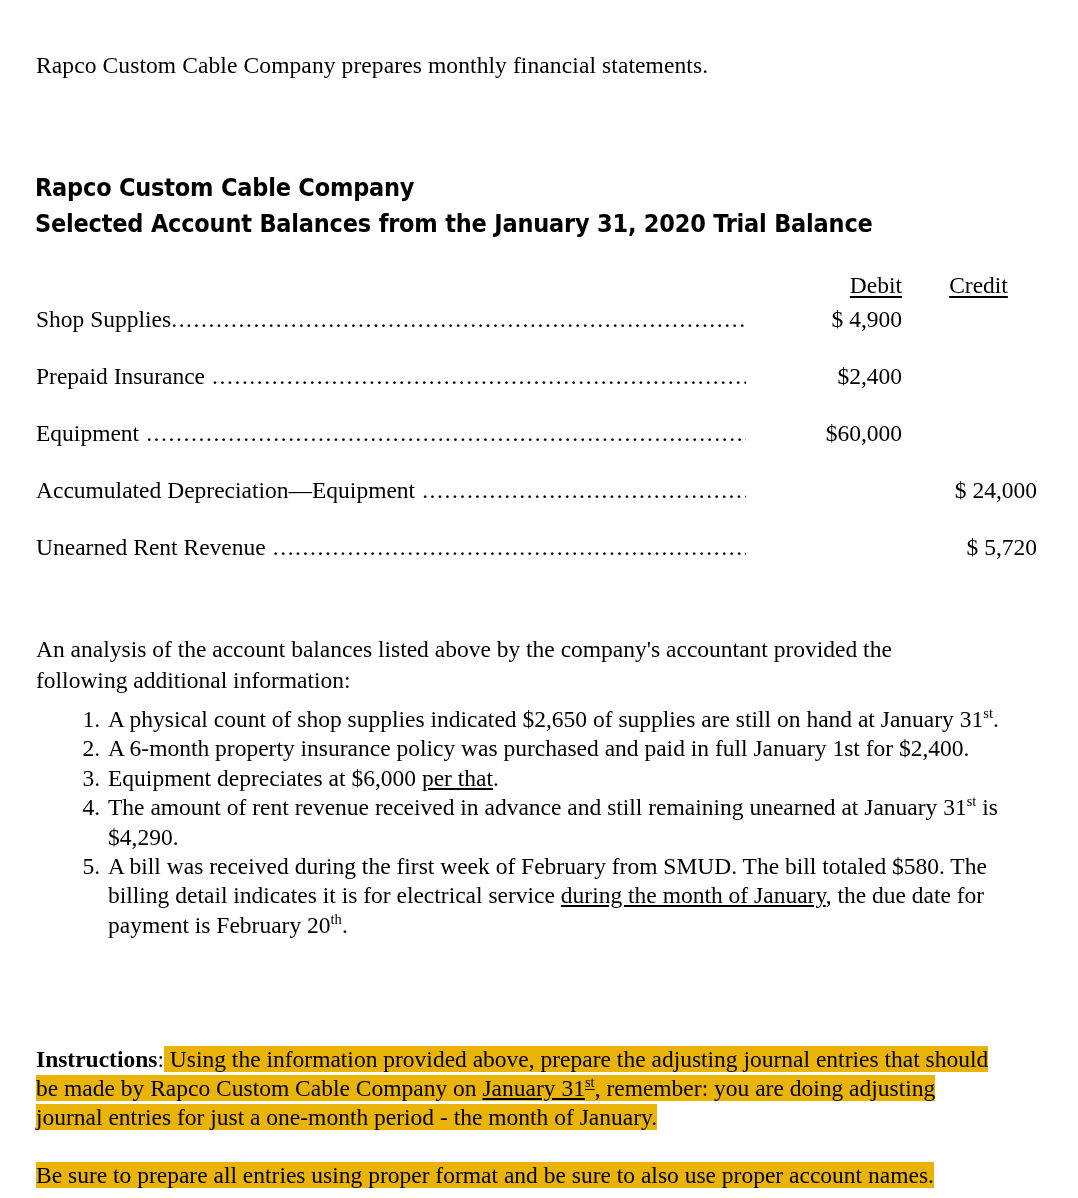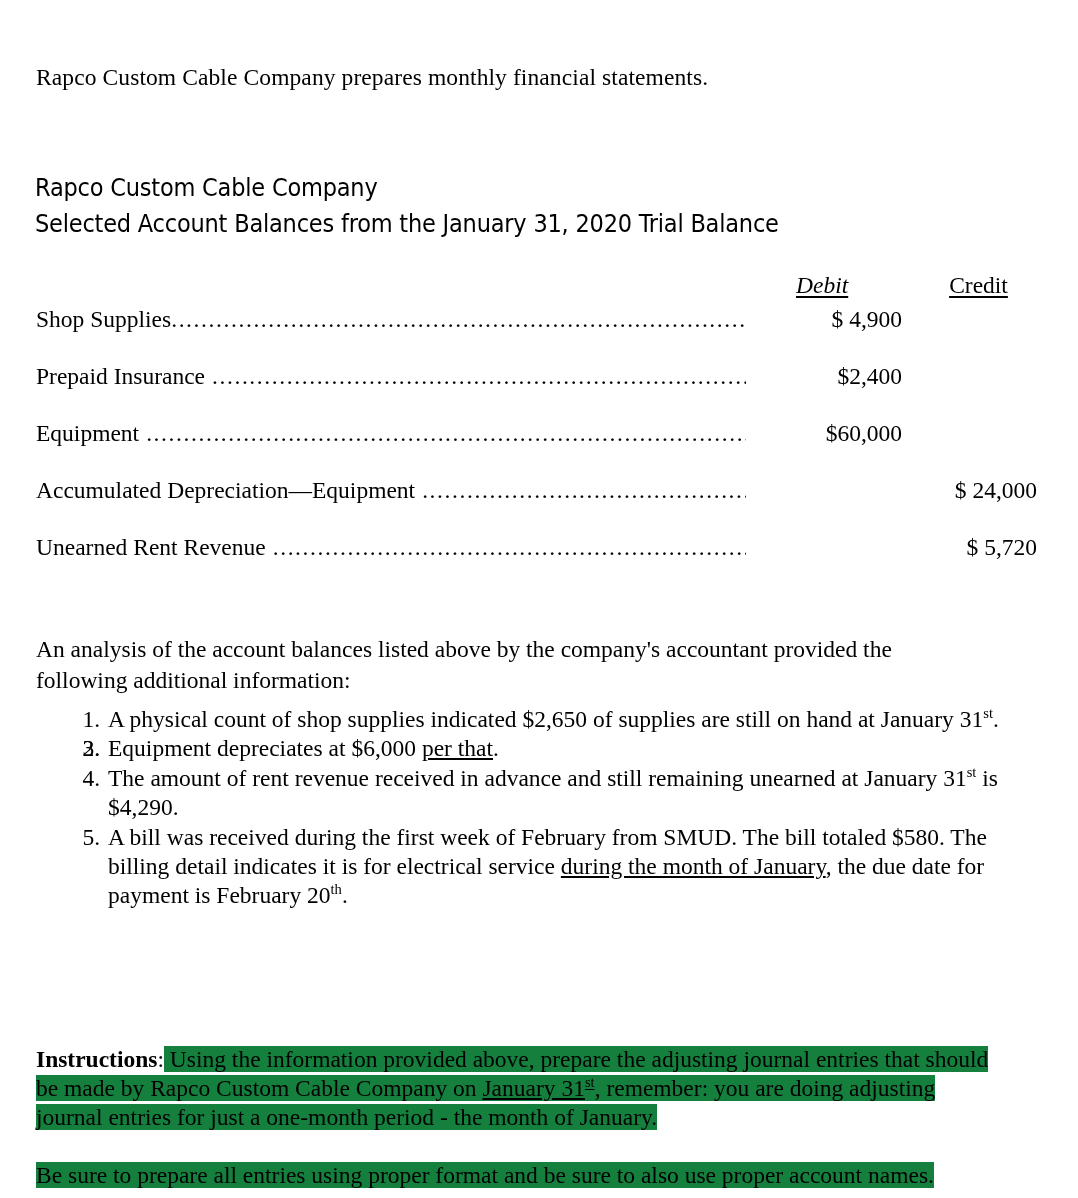--- a/index.html
+++ b/index.html
@@ -27,32 +27,32 @@
 
   
   .para {
     position: absolute;
     left: 36px;
     font-size: 23.5px;
     line-height: 31px;
     letter-spacing: 0.1px;
   }
 
-  .intro-1 { top: 22px; width: 990px; margin-top: 40px; }
+  .intro-1 { top: 10px; width: 990px; margin-top: 40px; }
   .intro-2 { top: 84px; width: 975px; }
 
   
   .doc-title {
     position: absolute;
     left: 35px;
     top: 170px;
     font-family: "DejaVu Sans Condensed", "Liberation Sans", sans-serif;
     font-size: 25px;
     line-height: 36px;
-    font-weight: 400;
+    font-weight: 700;
     letter-spacing: -0.2px;
     width: 1000px;
   }
   .doc-title .title-line { display: block; white-space: nowrap; }
 
   
   .ledger {
     position: absolute;
     left: 36px;
     top: 272px;
@@ -63,21 +63,21 @@
     position: relative;
     height: 34px;
   }
   .col-head {
     position: absolute;
     top: 0;
     text-decoration: underline;
     text-underline-offset: 3px;
     white-space: nowrap;
   }
-  .col-head.debit  { left: 760px; width: 106px; text-align: left; font-style: italic; }
+  .col-head.debit  { left: 760px; width: 106px; text-align: right; }
   .col-head.credit { left: 884px; width: 117px; text-align: center; }
 
   .ledger-row {
     position: relative;
     height: 57px;
   }
   .acct-wrap {
     position: absolute;
     left: 0;
     top: 0;
@@ -154,21 +154,21 @@
   .closing {
     position: absolute;
     left: 36px;
     top: 1137px;
     width: 990px;
     font-size: 23.5px;
     line-height: 29.4px;
   }
 
   mark.hl {
-    background: #15803d;
+    background: #eab308;
     color: #000000;
     padding: 0;
   }
   .u { text-decoration: underline; text-underline-offset: 2px; }
   sup {
     font-size: 0.62em;
     vertical-align: super;
     line-height: 0;
   }
 </style>
@@ -231,21 +231,21 @@
           <span class="amt debit"></span>
           <span class="amt credit">$ 5,720</span>
         </div>
       </div>
   </div>
 
   <p class="analysis">An analysis of the account balances listed above by the company's accountant provided the following additional information:</p>
 
   <div class="facts" id="facts-list">
       <p class="fact"><span class="num">1.</span><span>A physical count of shop supplies indicated $2,650 of supplies are still on hand at January 31</span><sup>st</sup><span>.</span></p>
-      <p class="fact"><span class="num">2.</span></p>
+      <p class="fact"><span class="num">2.</span><span>A 6-month property insurance policy was purchased and paid in full January 1st for $2,400.</span></p>
       <p class="fact"><span class="num">3.</span><span>Equipment depreciates at $6,000 </span><span class="u">per that</span><span>.</span></p>
       <p class="fact"><span class="num">4.</span><span>The amount of rent revenue received in advance and still remaining unearned at January 31</span><sup>st</sup><span> is $4,290.</span></p>
       <p class="fact"><span class="num">5.</span><span>A bill was received during the first week of February from SMUD. The bill totaled $580. The billing detail indicates it is for electrical service </span><span class="u">during the month of January</span><span>, the due date for payment is February 20</span><sup>th</sup><span>.</span></p>
     </div>
 
   <p class="instructions"><span class="lead">Instructions</span><span>:</span><mark class="hl"><span> Using the information provided above, prepare the adjusting journal entries that should be made by Rapco Custom Cable Company on </span><span class="u">January 31</span><sup class="u">st</sup><span>, remember: you are doing adjusting journal entries for just a one-month period - the month of January.</span></mark></p>
 
   <p class="closing"><mark class="hl">Be sure to prepare all entries using proper format and be sure to also use proper account names.</mark></p>
 
 </div>

